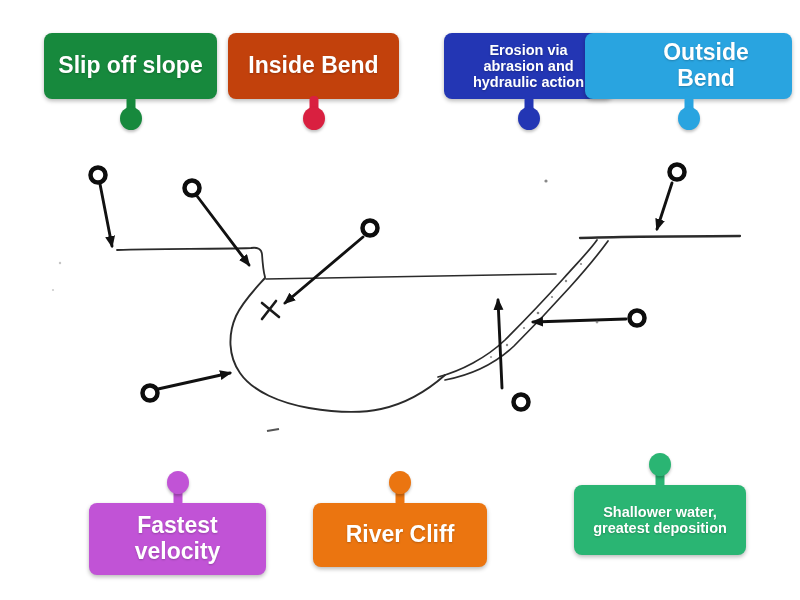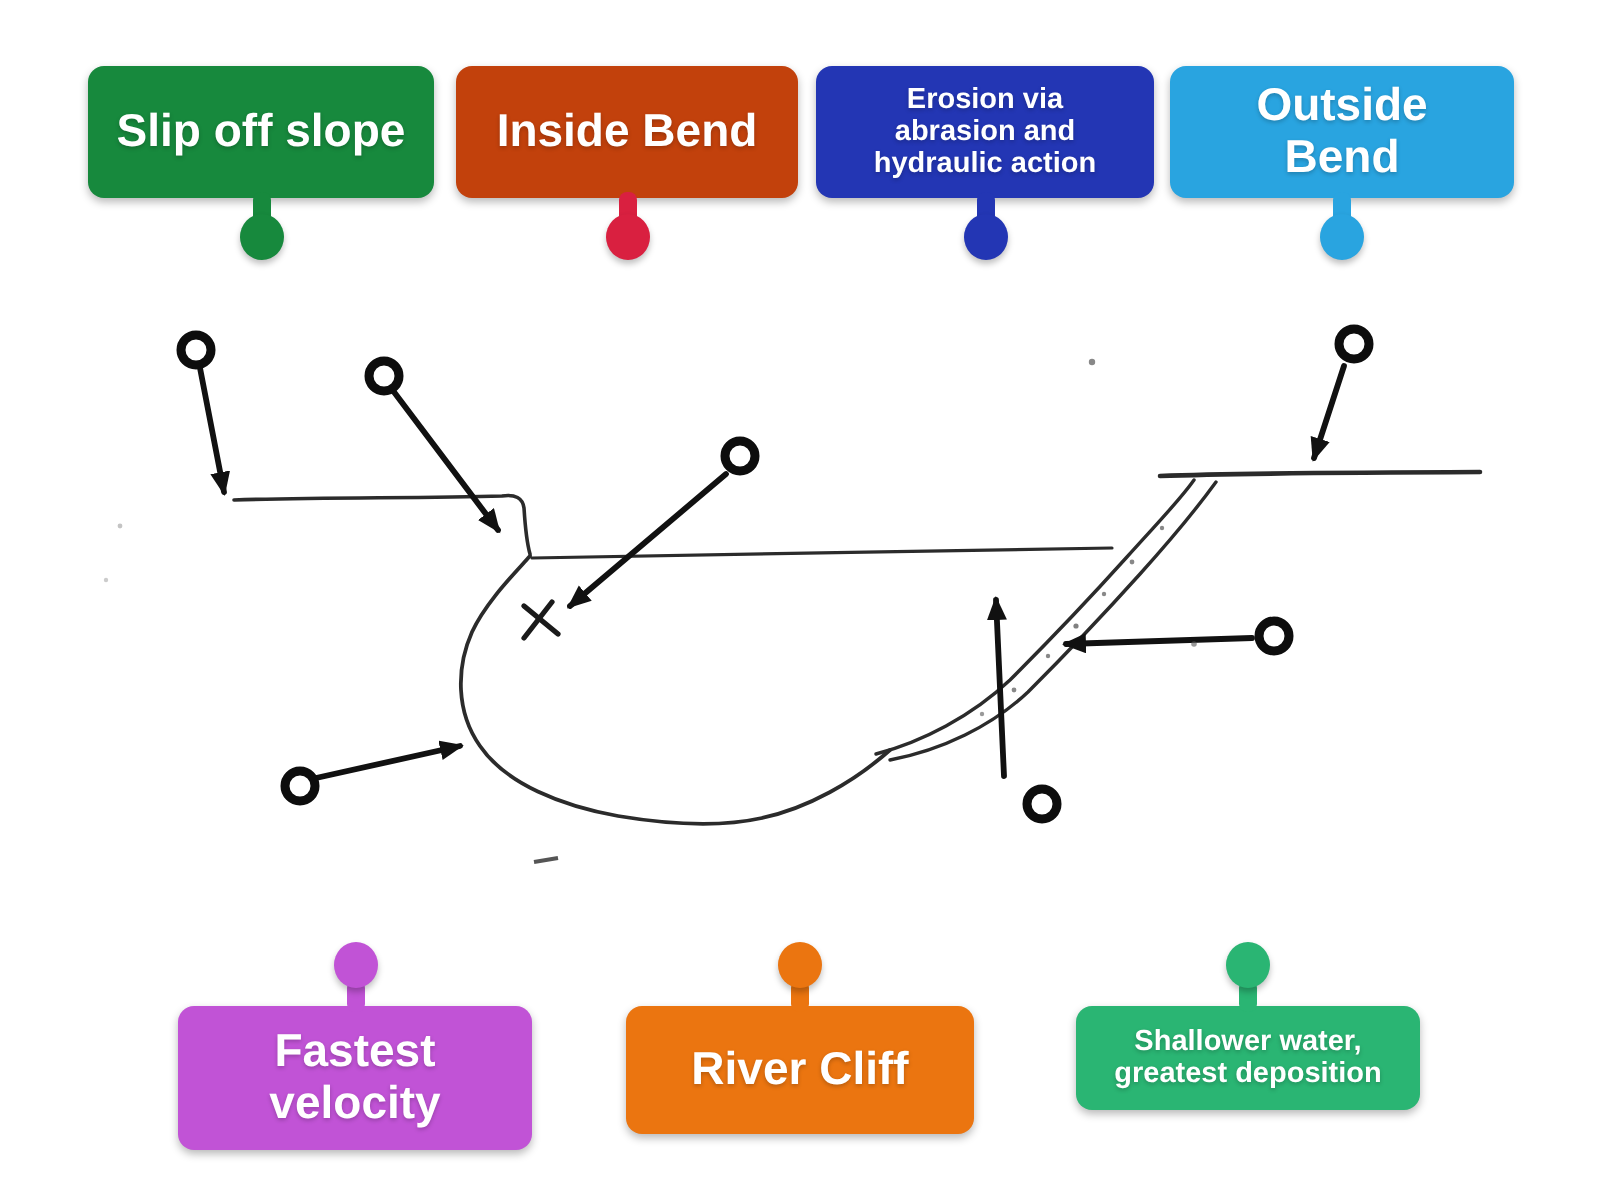--- a/index.html
+++ b/index.html
@@ -8,47 +8,47 @@
     font-family:"Liberation Sans",sans-serif;
   }
   .diagram{position:absolute;left:0;top:0;width:800px;height:600px;}
   .label{
     position:absolute;border-radius:8px;display:flex;align-items:center;justify-content:center;
     color:#fff;font-weight:bold;text-align:center;
     box-shadow:0 2px 4px rgba(0,0,0,.28);
   }
   .label .txt{line-height:1.12;text-shadow:0 1px 2px rgba(0,0,0,.22);}
   .big{font-size:23px;}
-  .small{font-size:14.5px;}
+  .small{font-size:14.5px;margin-left:36px;}
   .pin-stem{position:absolute;left:50%;transform:translateX(-50%);width:9px;border-radius:4px;}
   .pin-dot{position:absolute;left:50%;transform:translateX(-50%);width:22px;height:23px;border-radius:50%;
     box-shadow:0 2px 3px rgba(0,0,0,.25);}
   .pin-below .pin-stem{bottom:-13px;height:16px;}
   .pin-below .pin-dot{bottom:-31px;}
   .pin-above .pin-stem{top:-13px;height:16px;}
   .pin-above .pin-dot{top:-32px;}
 
   
   .l-t0{left:44px;top:33px;width:173px;height:66px;}
   .l-t1{left:228px;top:33px;width:171px;height:66px;}
   .l-t2{left:408px;top:33px;width:169px;height:66px;}
   .l-t3{left:585px;top:33px;width:172px;height:66px;}
   .l-b0{left:89px;top:503px;width:177px;height:72px;}
   .l-b1{left:313px;top:503px;width:174px;height:64px;text-align:right;}
-  .l-b2{left:538px;top:503px;width:172px;height:52px;}
+  .l-b2{left:538px;top:485px;width:172px;height:70px;}
   .l-t2 .txt{max-width:120px;}
   .l-t3 .txt{max-width:130px;}
   .l-b0 .txt{max-width:110px;}
   .l-b2 .txt{max-width:145px;}
 
   
   .c-green{background:#17893d;} .c-green .pin-stem,.c-green .pin-dot{background:#17893d;}
   .c-red{background:#c2410c;} .c-red .pin-stem,.c-red .pin-dot{background:#d92040;}
   .c-dkblue{background:#2336b4;} .c-dkblue .pin-stem,.c-dkblue .pin-dot{background:#2336b4;}
-  .c-ltblue{background:#29a4e0;} .c-ltblue .pin-stem,.c-ltblue .pin-dot{background:#29a4e0;}
+  .c-ltblue{background:#29a4e0;padding-left:35px;} .c-ltblue .pin-stem,.c-ltblue .pin-dot{background:#29a4e0;}
   .c-purple{background:#c153d6;} .c-purple .pin-stem,.c-purple .pin-dot{background:#c153d6;}
   .c-orange{background:#eb7510;} .c-orange .pin-stem,.c-orange .pin-dot{background:#eb7510;}
   .c-emerald{background:#2ab573;} .c-emerald .pin-stem,.c-emerald .pin-dot{background:#2ab573;}
 </style>
 </head>
 <body>
 
 <div class="stage">
 
   <svg class="diagram" viewBox="0 0 800 600" xmlns="http://www.w3.org/2000/svg">

